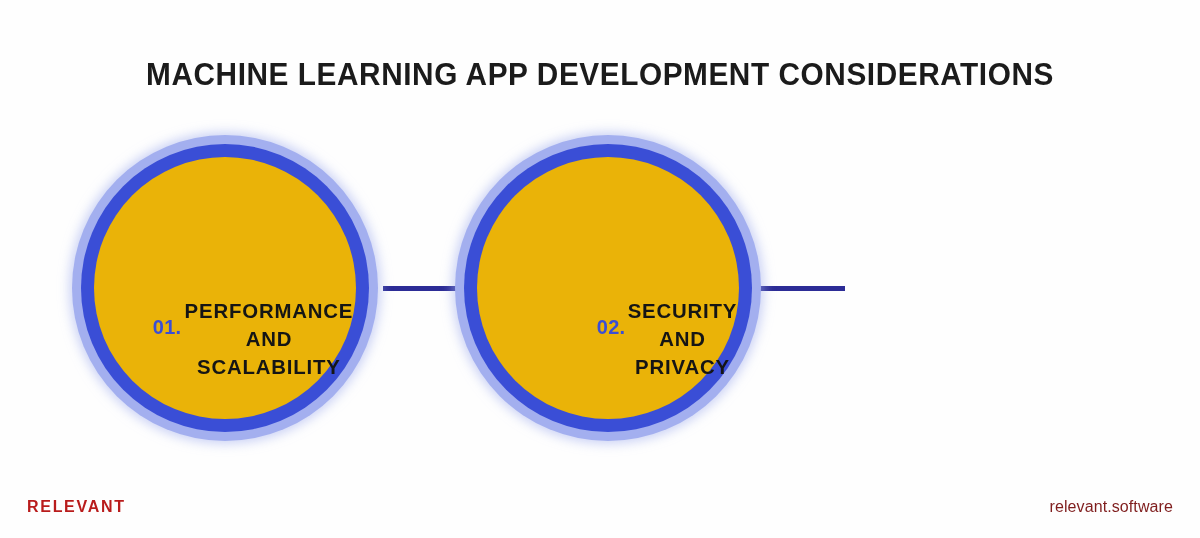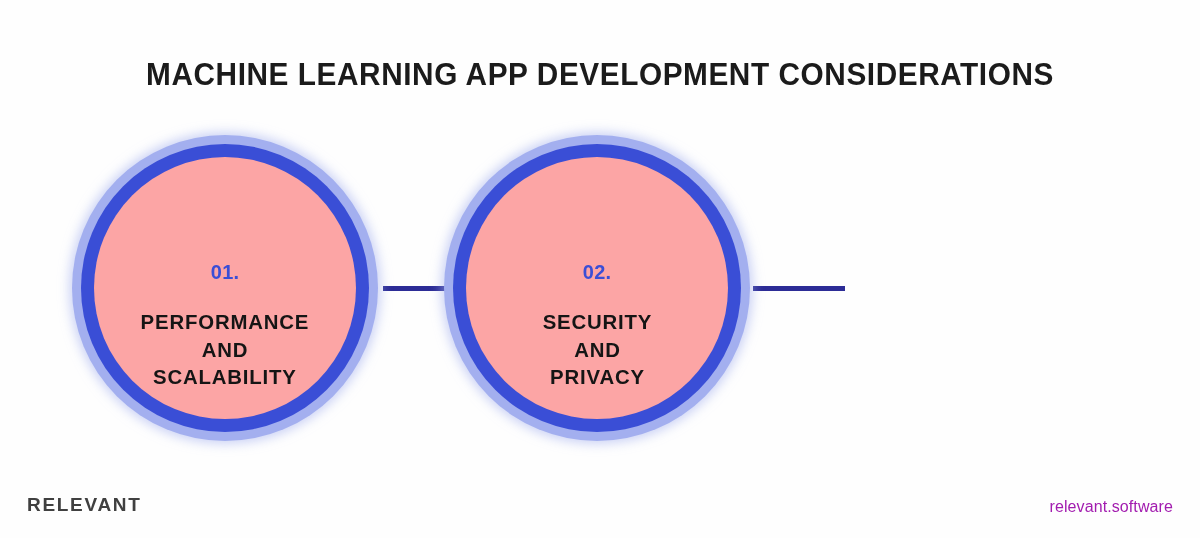--- a/index.html
+++ b/index.html
@@ -56,21 +56,21 @@
 
   
   .node {
     position: absolute;
     width: 306px;
     height: 306px;
     top: 135px;
     z-index: 2;
   }
   .node.n1 { left: 72px; }
-  .node.n2 { left: 444px; text-decoration: underline; }
+  .node.n2 { left: 455px; text-decoration: underline; }
   .node.n3 { left: 815px; }
 
   
   .ring-outer {
     position: absolute;
     inset: 0;
     border-radius: 50%;
     background: #a3afef;
     box-shadow: 0 0 11px 3px rgba(163, 175, 239, 0.55);
   }
@@ -79,25 +79,25 @@
     position: absolute;
     inset: 9px;
     border-radius: 50%;
     background: #3a4ed6;
   }
   
   .disc {
     position: absolute;
     inset: 22px;
     border-radius: 50%;
-    background: #fca5a5;
+    background: #eab308;
     display: flex;
-    flex-direction: column;
+    flex-direction: row;
     align-items: center;
-    justify-content: center;
+    justify-content: flex-end;
     padding-top: 76px;
     box-sizing: border-box;
   }
 
   .node-number {
     font-family: "Liberation Sans", sans-serif;
     font-size: 21px;
     font-weight: 700;
     letter-spacing: 0.3px;
     color: #3a4ed6;
@@ -117,34 +117,34 @@
     white-space: pre-line;
     transform: scaleX(0.97);
   }
 
   
   .footer-brand {
     position: absolute;
     left: 27px;
     bottom: 22px;
     font-family: "Liberation Sans", sans-serif;
-    font-size: 19px;
+    font-size: 16px;
     font-weight: 700;
     letter-spacing: 1.7px;
-    color: #404040;
+    color: #b91c1c;
   }
   .footer-site {
     position: absolute;
     right: 27px;
     bottom: 22px;
     font-family: "Liberation Sans", sans-serif;
     font-size: 16px;
     font-weight: 400;
     letter-spacing: 0.1px;
-    color: #a21caf;
+    color: #7f1d1d;
   }
 </style>
 </head>
 <body>
 
 <h1 class="page-title">MACHINE LEARNING APP DEVELOPMENT CONSIDERATIONS</h1>
 
 <div class="diagram">
 
   <div class="connector c1"></div>

